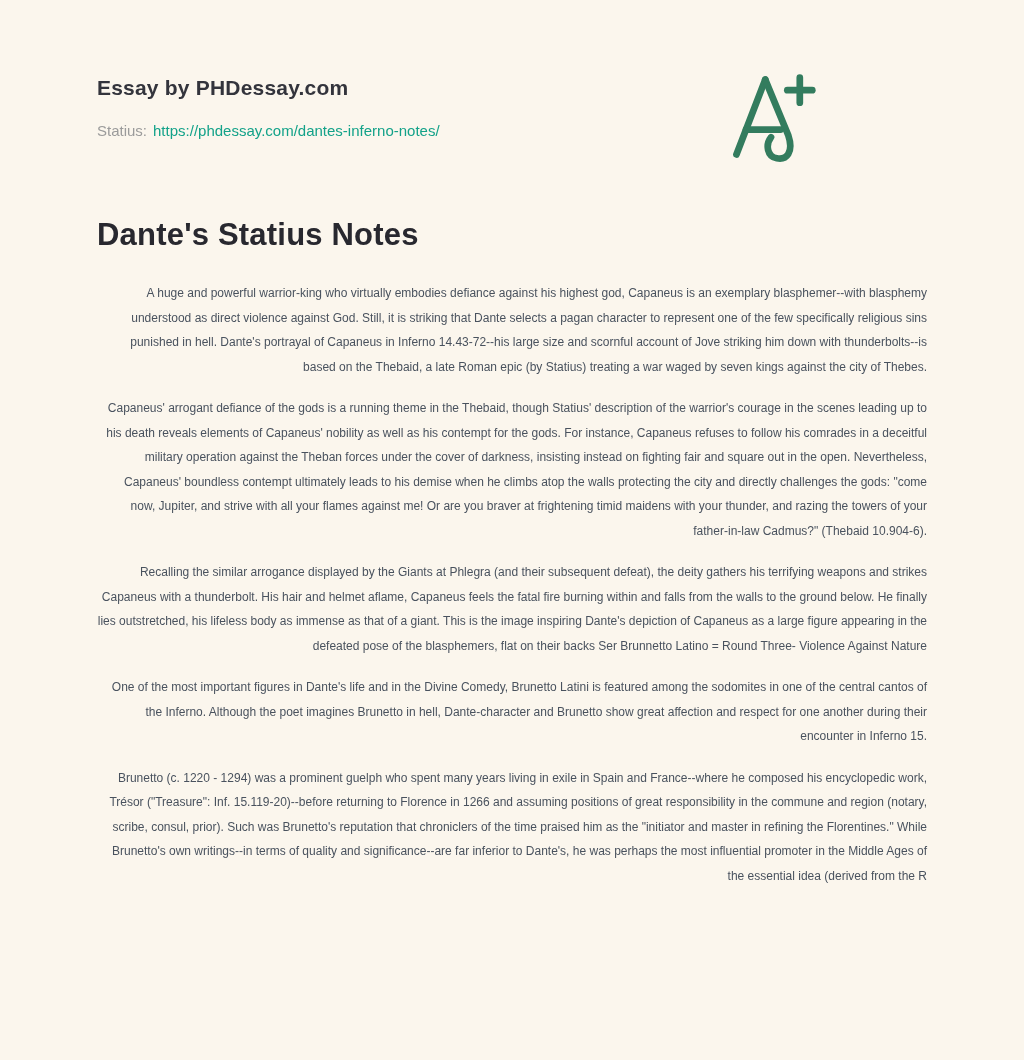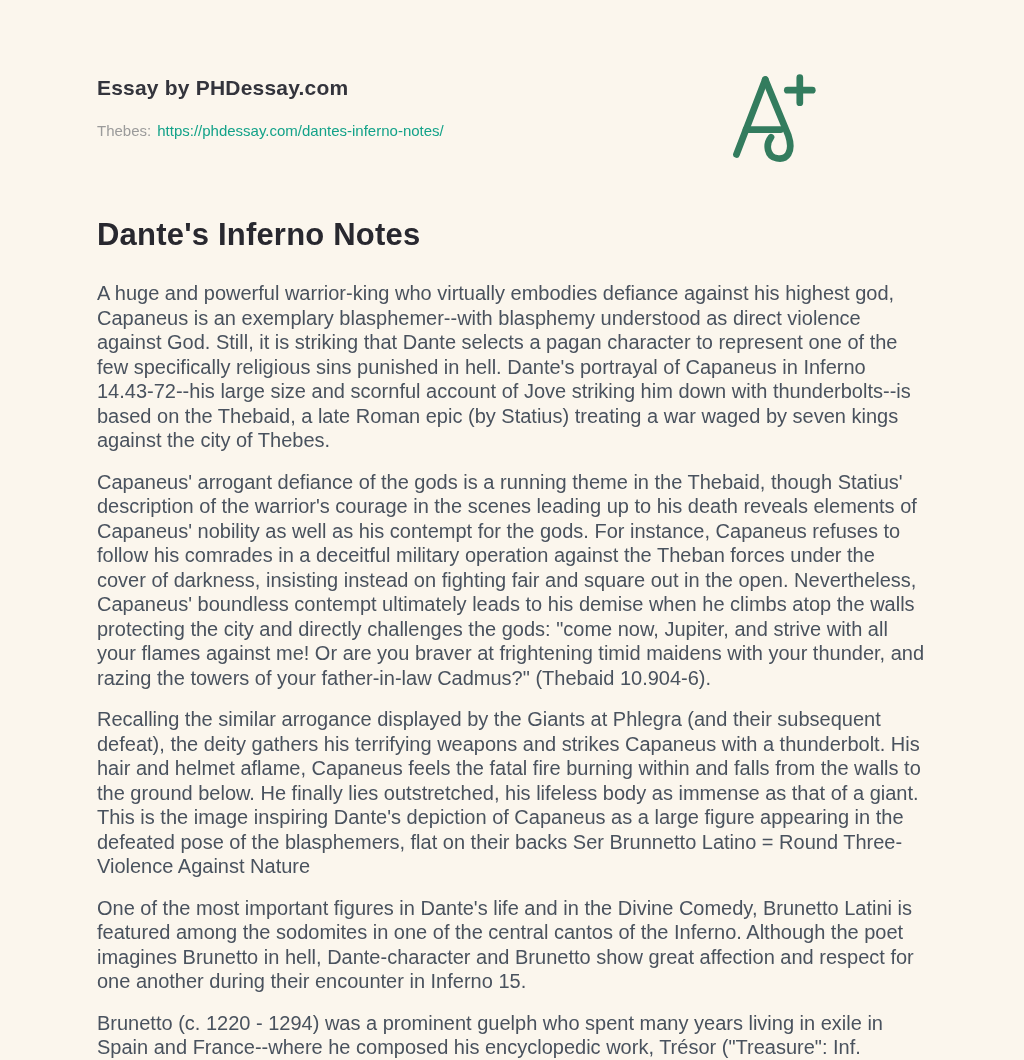--- a/index.html
+++ b/index.html
@@ -52,52 +52,53 @@
     height: 96px;
   }
   .title {
     font-size: 31px;
     font-weight: 700;
     color: #28282f;
     margin: 78px 0 28px 0;
     letter-spacing: 0.2px;
   }
   .essay-body p {
-    font-size: 20px;
+    font-size: 12px;
     line-height: 24.5px;
     color: #49525e;
     margin: 16px 0 17px 0;
     max-width: 832px;
+    text-align: right;
   }
 </style>
 </head>
 <body>
 
 <div class="page">
 
   <div class="header-row">
     <h2 class="byline">Essay by PHDessay.com</h2>
     <p class="source-row">
-      <span class="source-label">Thebes:</span><a class="source-link" href="#">https://phdessay.com/dantes-inferno-notes/</a>
+      <span class="source-label">Statius:</span><a class="source-link" href="#">https://phdessay.com/dantes-inferno-notes/</a>
     </p>
 
     <div class="logo">
       <svg viewBox="0 0 100 100" width="96" height="96">
         <g fill="none" stroke="#337c5e" stroke-width="7" stroke-linecap="round" stroke-linejoin="round">
           <path d="M 14 88 L 44 10"></path>
           <path d="M 44 10 L 68 68 C 74 86 66 94 56 92 C 46 90 44 78 50 70"></path>
           <path d="M 24 62 L 60 62"></path>
           <path d="M 80 8 L 80 34"></path>
           <path d="M 67 21 L 93 21"></path>
         </g>
       </svg>
     </div>
   </div>
 
-  <h1 class="title">Dante's Inferno Notes</h1>
+  <h1 class="title">Dante's Statius Notes</h1>
 
   <div class="essay-body">
     <p>A huge and powerful warrior-king who virtually embodies defiance against his highest god, Capaneus is an exemplary blasphemer--with blasphemy understood as direct violence against God. Still, it is striking that Dante selects a pagan character to represent one of the few specifically religious sins punished in hell. Dante's portrayal of Capaneus in Inferno 14.43-72--his large size and scornful account of Jove striking him down with thunderbolts--is based on the Thebaid, a late Roman epic (by Statius) treating a war waged by seven kings against the city of Thebes.</p>
     <p>Capaneus' arrogant defiance of the gods is a running theme in the Thebaid, though Statius' description of the warrior's courage in the scenes leading up to his death reveals elements of Capaneus' nobility as well as his contempt for the gods. For instance, Capaneus refuses to follow his comrades in a deceitful military operation against the Theban forces under the cover of darkness, insisting instead on fighting fair and square out in the open. Nevertheless, Capaneus' boundless contempt ultimately leads to his demise when he climbs atop the walls protecting the city and directly challenges the gods: "come now, Jupiter, and strive with all your flames against me! Or are you braver at frightening timid maidens with your thunder, and razing the towers of your father-in-law Cadmus?" (Thebaid 10.904-6).</p>
     <p>Recalling the similar arrogance displayed by the Giants at Phlegra (and their subsequent defeat), the deity gathers his terrifying weapons and strikes Capaneus with a thunderbolt. His hair and helmet aflame, Capaneus feels the fatal fire burning within and falls from the walls to the ground below. He finally lies outstretched, his lifeless body as immense as that of a giant. This is the image inspiring Dante's depiction of Capaneus as a large figure appearing in the defeated pose of the blasphemers, flat on their backs Ser Brunnetto Latino = Round Three- Violence Against Nature</p>
     <p>One of the most important figures in Dante's life and in the Divine Comedy, Brunetto Latini is featured among the sodomites in one of the central cantos of the Inferno. Although the poet imagines Brunetto in hell, Dante-character and Brunetto show great affection and respect for one another during their encounter in Inferno 15.</p>
     <p>Brunetto (c. 1220 - 1294) was a prominent guelph who spent many years living in exile in Spain and France--where he composed his encyclopedic work, Trésor ("Treasure": Inf. 15.119-20)--before returning to Florence in 1266 and assuming positions of great responsibility in the commune and region (notary, scribe, consul, prior). Such was Brunetto's reputation that chroniclers of the time praised him as the "initiator and master in refining the Florentines." While Brunetto's own writings--in terms of quality and significance--are far inferior to Dante's, he was perhaps the most influential promoter in the Middle Ages of the essential idea (derived from the R</p>
   </div>
 
 </div>

